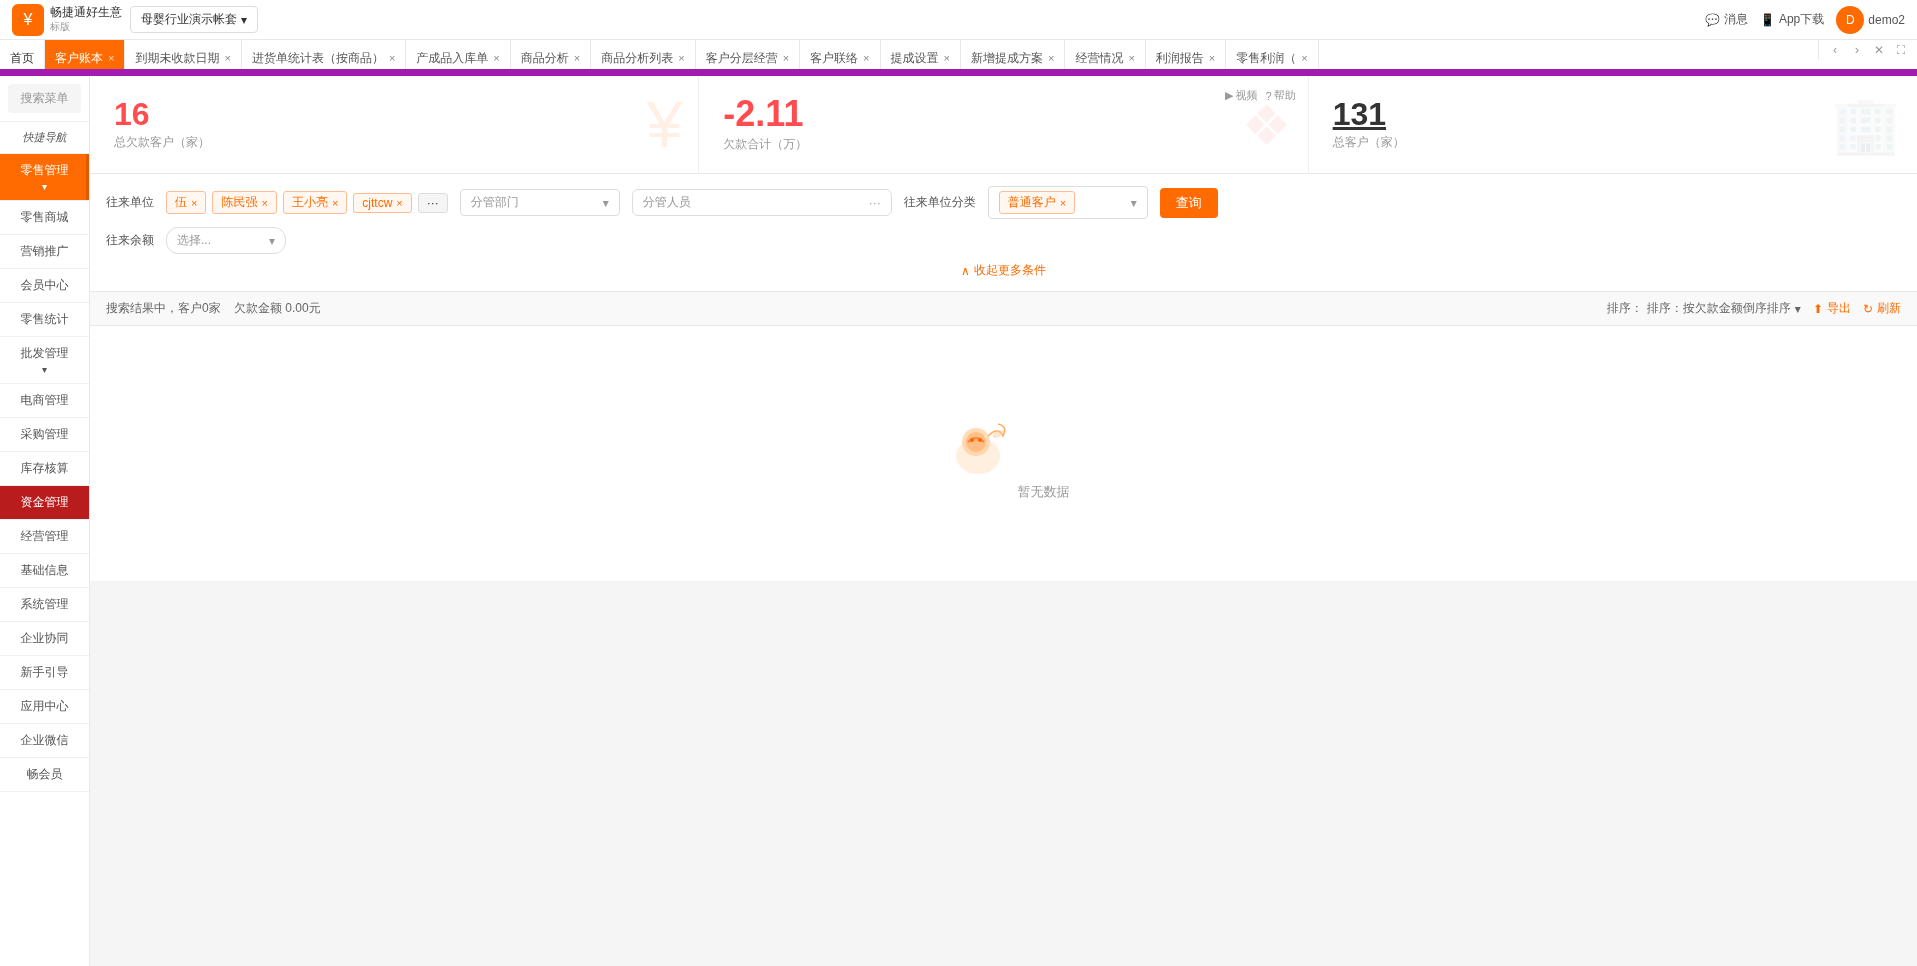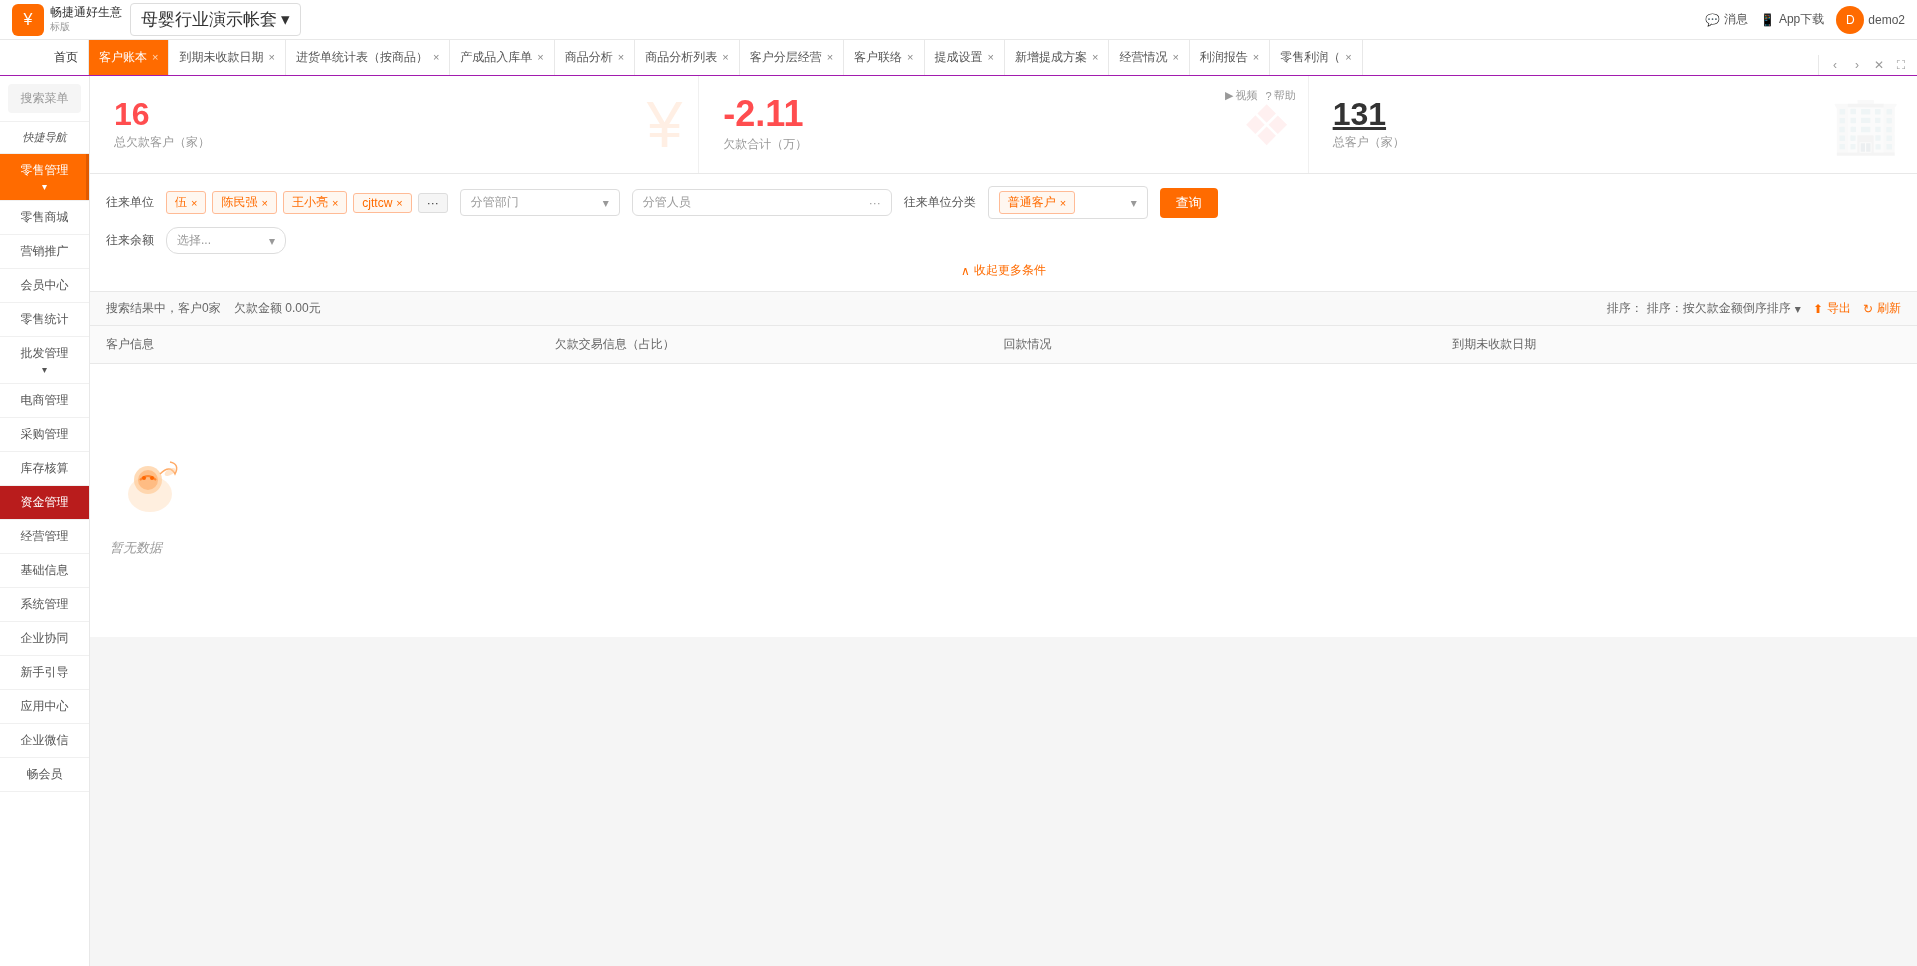--- a/index.html
+++ b/index.html
@@ -5,27 +5,27 @@
     * { box-sizing: border-box; margin: 0; padding: 0; }
     body { font-family: 'Microsoft YaHei', Arial, sans-serif; font-size: 13px; background: #f5f5f5; display: flex; flex-direction: column; height: 100vh; overflow: hidden; }
 
     
     .top-bar { background: #fff; height: 40px; display: flex; align-items: center; padding: 0 12px; border-bottom: 1px solid #e8e8e8; justify-content: space-between; flex-shrink: 0; }
     .top-bar-left { display: flex; align-items: center; gap: 8px; }
     .logo-area { display: flex; align-items: center; gap: 6px; }
     .logo-icon { width: 32px; height: 32px; background: #ff6b00; border-radius: 6px; display: flex; align-items: center; justify-content: center; color: white; font-size: 16px; }
     .logo-text { font-size: 12px; color: #333; line-height: 1.2; }
     .logo-sub { font-size: 10px; color: #999; }
-    .store-selector { display: flex; align-items: center; gap: 4px; padding: 4px 10px; border: 1px solid #ddd; border-radius: 4px; cursor: pointer; font-size: 17px; color: #333; }
+    .store-selector { display: flex; align-items: center; gap: 4px; padding: 4px 10px; border: 1px solid #ddd; border-radius: 4px; cursor: pointer; font-size: 12px; color: #333; }
     .top-bar-right { display: flex; align-items: center; gap: 12px; }
     .top-bar-btn { display: flex; align-items: center; gap: 4px; font-size: 12px; color: #555; cursor: pointer; }
     .avatar { width: 28px; height: 28px; border-radius: 50%; background: #ff6b00; display: flex; align-items: center; justify-content: center; color: white; font-size: 12px; }
 
     
-    .nav-tabs { background: #fff; height: 36px; display: flex; align-items: flex-end; border-bottom: 1px solid #a21caf; flex-shrink: 0; overflow: hidden; padding-left: 44px; }
+    .nav-tabs { background: #fff; height: 36px; display: flex; align-items: flex-start; border-bottom: 7px solid #a21caf; flex-shrink: 0; overflow: hidden; }
     .nav-tab { display: flex; align-items: center; padding: 0 10px; height: 36px; font-size: 12px; cursor: pointer; white-space: nowrap; border-right: 1px solid #e8e8e8; color: #555; position: relative; }
     .nav-tab.home { background: #fff; color: #333; }
     .nav-tab.active { background: #ff6b00; color: white; }
     .nav-tab .close-btn { margin-left: 5px; font-size: 11px; opacity: 0.7; }
     .nav-arrows { display: flex; align-items: center; margin-left: auto; padding: 0 6px; gap: 2px; border-left: 1px solid #e8e8e8; }
     .nav-arrow { width: 20px; height: 20px; display: flex; align-items: center; justify-content: center; cursor: pointer; color: #999; font-size: 12px; }
 
     
     .main-layout { display: flex; flex: 1; overflow: hidden; }
 
@@ -79,21 +79,21 @@
     
     .data-table { background: #fff; }
     .table-header { display: flex; padding: 10px 16px; background: #fafafa; border-bottom: 1px solid #e8e8e8; }
     .table-col { font-size: 12px; color: #666; font-weight: 500; }
     .col-customer { flex: 2; }
     .col-debt { flex: 2; }
     .col-repay { flex: 2; }
     .col-date { flex: 2; }
 
     
-    .empty-state { display: flex; flex-direction: column; align-items: flex-start; justify-content: center; padding: 80px 20px; font-style: italic; }
+    .empty-state { display: flex; flex-direction: row; align-items: flex-end; justify-content: center; padding: 80px 20px; }
     .empty-text { font-size: 13px; color: #999; }
   </style>
 </head>
 <body>
 
 <div class="top-bar">
   <div class="top-bar-left">
     <div class="logo-area">
       <div class="logo-icon">¥</div>
       <div>
@@ -363,26 +363,20 @@
           <span>导出</span>
         </div>
         <div class="action-btn">
           <span>↻</span>
           <span>刷新</span>
         </div>
       </div>
     </div>
 
     <div class="data-table">
-      <div class="table-header">
-        <div class="table-col col-customer">客户信息</div>
-        <div class="table-col col-debt">欠款交易信息（占比）</div>
-        <div class="table-col col-repay">回款情况</div>
-        <div class="table-col col-date">到期未收款日期</div>
-      </div>
 
       <div class="empty-state">
         <div style="margin-bottom:12px;">
           <svg width="80" height="80" viewBox="0 0 80 80" fill="none" xmlns="http://www.w3.org/2000/svg">
             <ellipse cx="40" cy="50" rx="22" ry="18" fill="#ffe0c0" opacity="0.5"></ellipse>
             <circle cx="38" cy="36" r="14" fill="#ffcc99" opacity="0.7"></circle>
             <circle cx="38" cy="36" r="10" fill="#ffaa66" opacity="0.6"></circle>
             <path d="M30 36 Q38 28 46 36" stroke="#ff8833" stroke-width="2" fill="none"></path>
             <circle cx="34" cy="34" r="2" fill="#ff6600"></circle>
             <circle cx="42" cy="34" r="2" fill="#ff6600"></circle>

